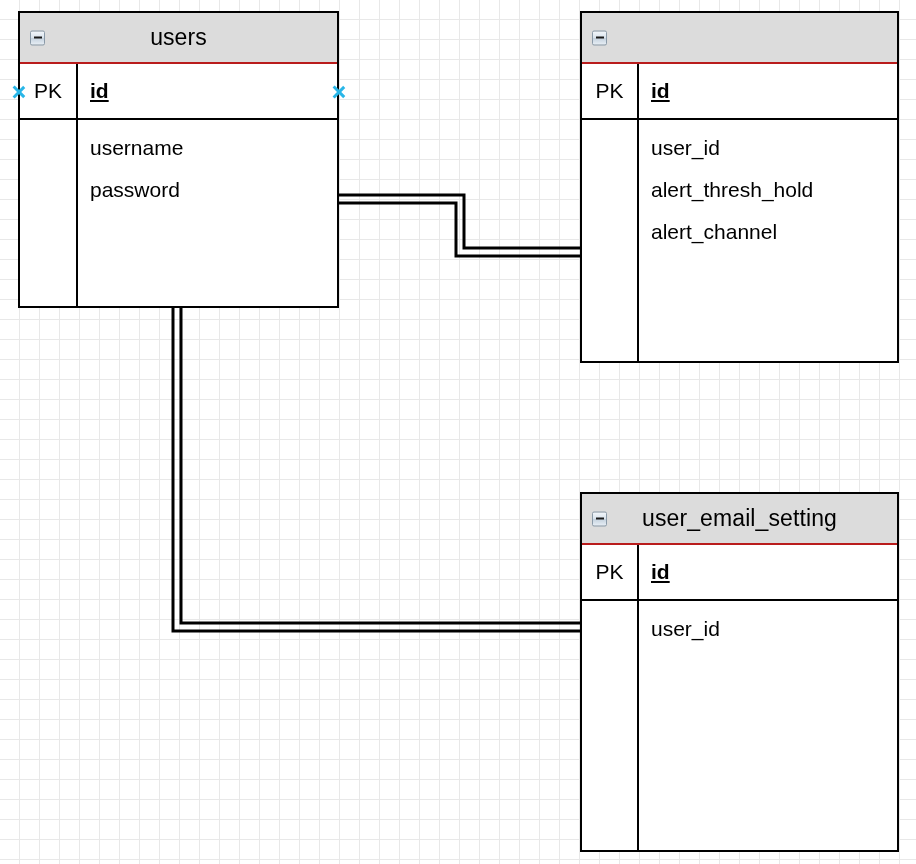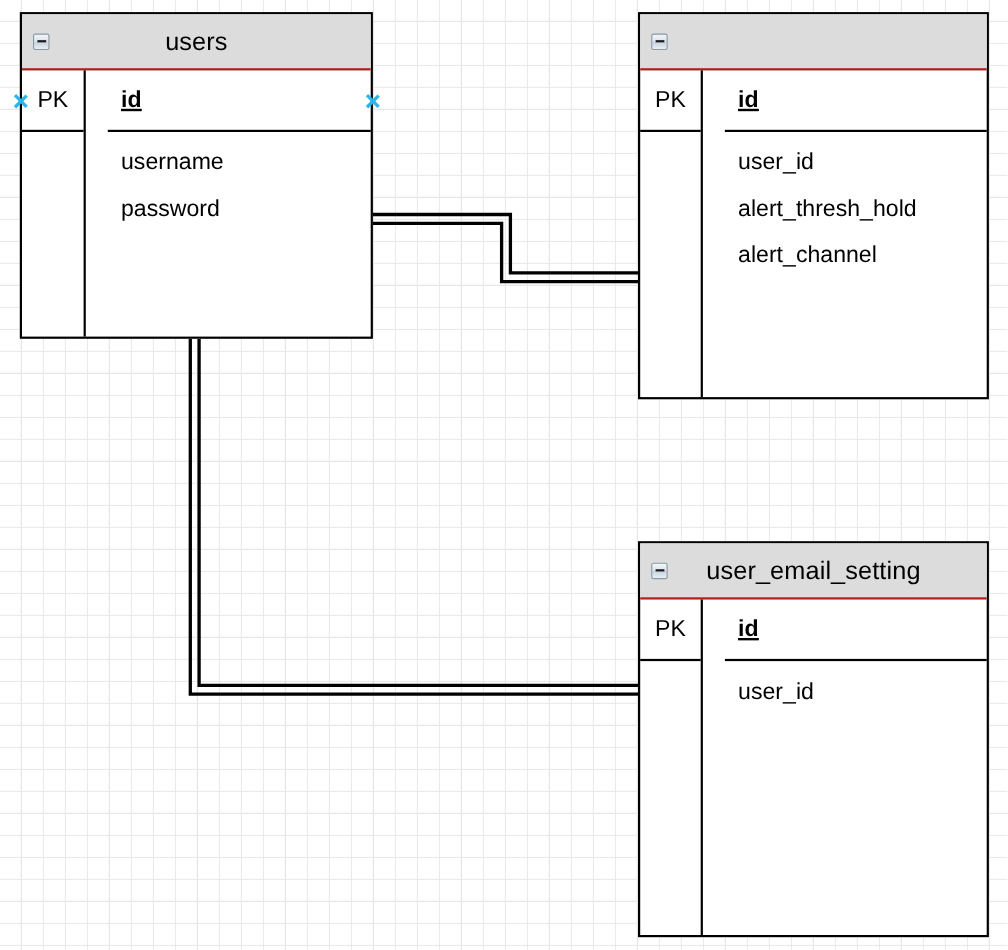--- a/index.html
+++ b/index.html
@@ -80,40 +80,39 @@
     display: block;
     width: 8px;
     height: 2px;
     background: #1a1a1a;
   }
 
   .entity-body {
     position: relative;
     display: flex;
     height: calc(100% - 51px);
-    gap: 20px;
   }
   .key-col {
     box-sizing: border-box;
     border-right: 2px solid #000000;
     flex: 0 0 auto;
   }
   .attr-col {
     box-sizing: border-box;
     flex: 1 1 auto;
   }
   .pk-row {
     box-sizing: border-box;
     height: 56px;
     border-bottom: 2px solid #000000;
     display: flex;
     align-items: center;
   }
   .key-col .pk-row { justify-content: center; }
-  .attr-col .pk-row { padding-left: 12px; text-decoration: underline; }
+  .attr-col .pk-row { padding-left: 12px; }
   .pk-label {
     font-size: 21px;
     color: #000000;
   }
   .pk-name {
     font-size: 21px;
     font-weight: bold;
     text-decoration: underline;
     color: #000000;
   }

